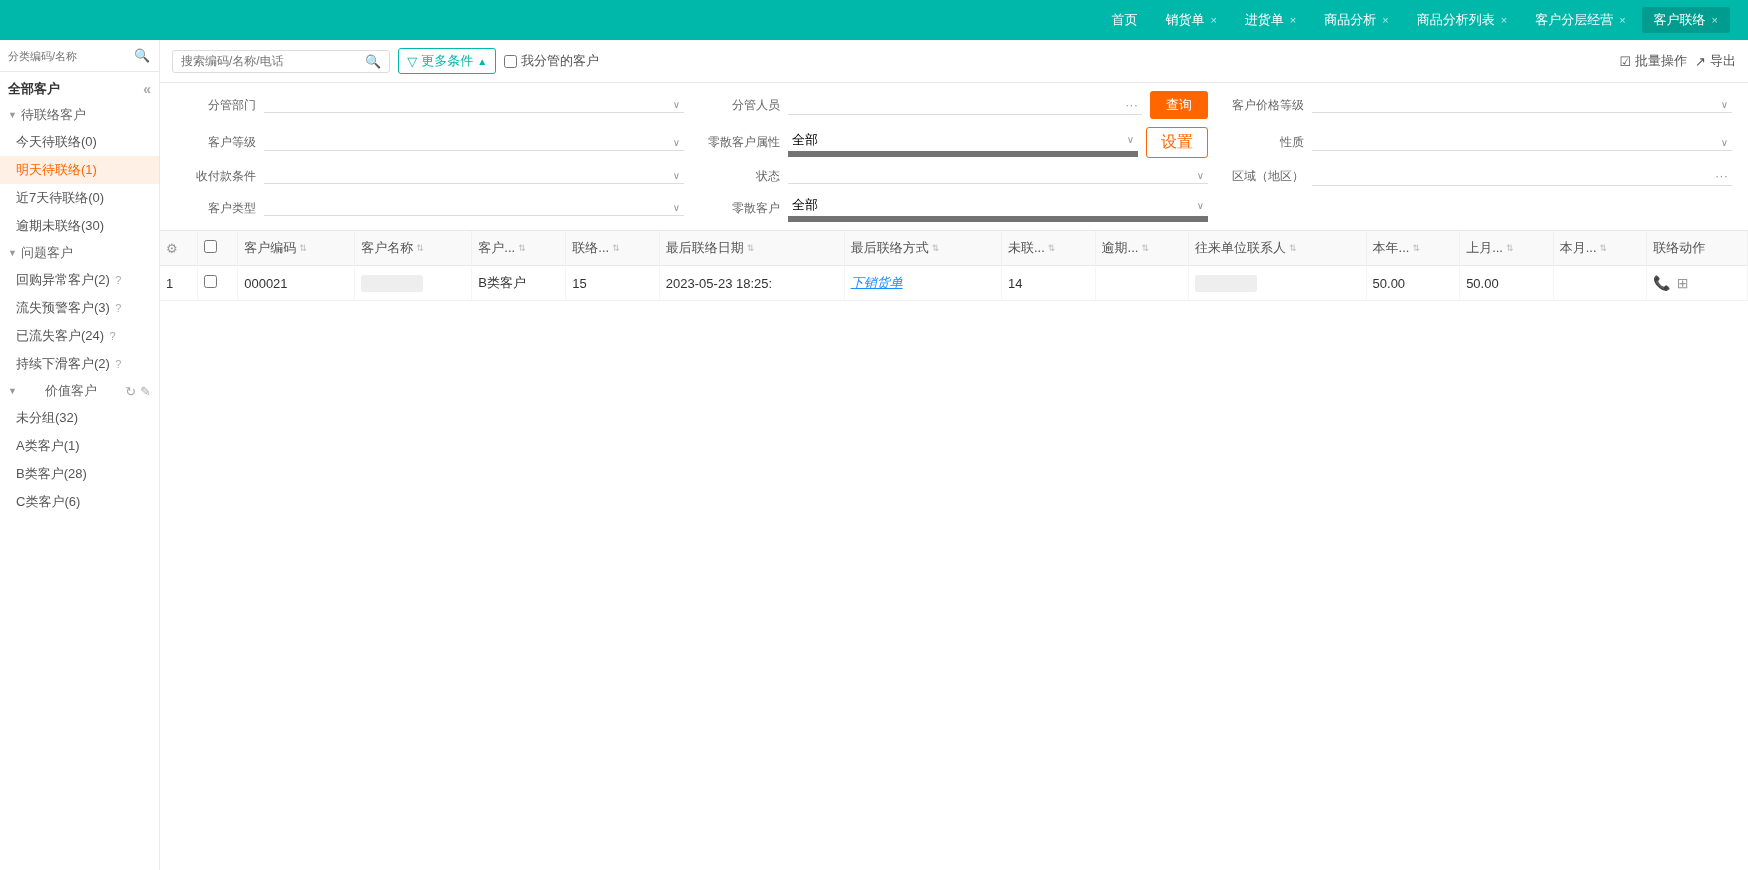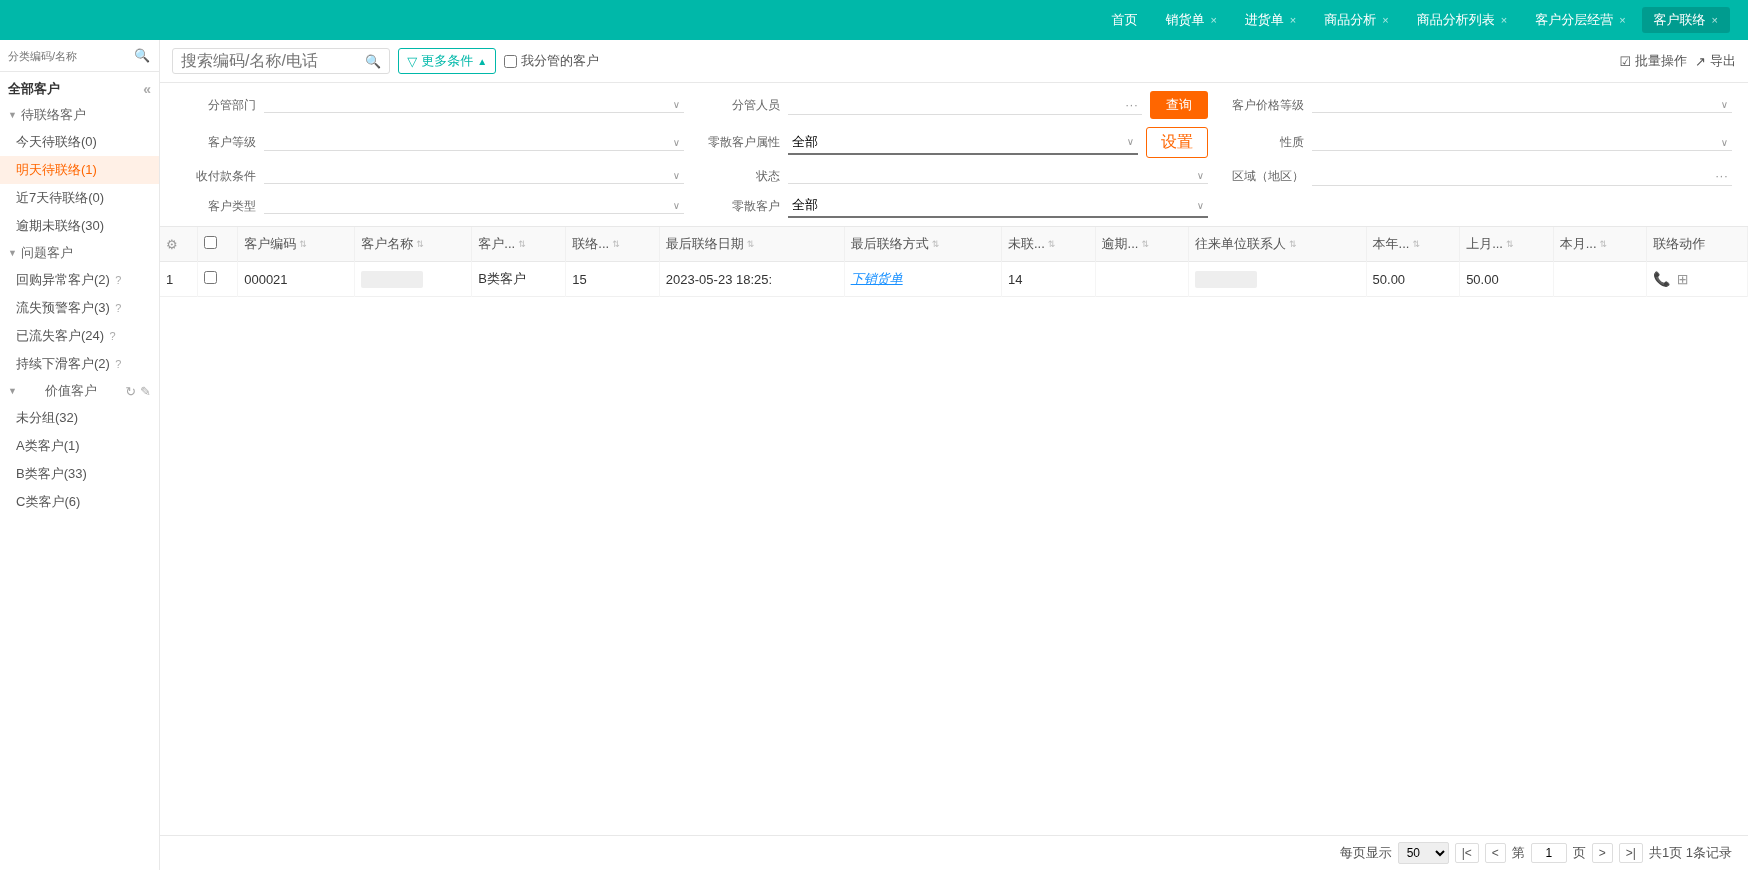--- a/index.html
+++ b/index.html
@@ -111,21 +111,21 @@
       align-items: center;
       border: 1px solid #ddd;
       border-radius: 3px;
       padding: 3px 8px;
       gap: 4px;
       min-width: 200px;
     }
     .search-box input {
       border: none;
       outline: none;
-      font-size: 16px;
+      font-size: 12px;
       color: #737373;
       width: 160px;
     }
     .filter-btn {
       display: flex;
       align-items: center;
       gap: 4px;
       color: #00b8a9;
       cursor: pointer;
       font-size: 12px;
@@ -194,21 +194,21 @@
       border-bottom: 1px solid #ddd;
       padding: 2px 4px;
       cursor: pointer;
       color: #999;
       font-size: 12px;
     }
     .filter-select-with-val {
       flex: 1;
       display: flex;
       align-items: center;
-      border-bottom: 2px solid #737373;
+      border-bottom: 6px solid #737373;
       padding: 2px 4px;
       cursor: pointer;
       font-size: 12px;
       justify-content: space-between;
     }
     .filter-select-ellipsis {
       flex: 1;
       display: flex;
       align-items: center;
       justify-content: flex-end;
@@ -418,21 +418,21 @@
         <span>✎</span>
       </span>
     </div>
     <div class="sidebar-item">
       <span>未分组(32)</span>
     </div>
     <div class="sidebar-item">
       <span>A类客户(1)</span>
     </div>
     <div class="sidebar-item">
-      <span>B类客户(33)</span>
+      <span>B类客户(28)</span>
     </div>
     <div class="sidebar-item">
       <span>C类客户(6)</span>
     </div>
   </div>
 
   <div class="content-area">
 
     <div class="toolbar">
       <div class="search-box">
@@ -640,31 +640,14 @@
               <div class="action-icons">
                 <span class="action-icon" title="联络">📞</span>
                 <span class="action-icon" title="详情">⊞</span>
               </div>
             </td>
           </tr>
         </tbody>
       </table>
     </div>
 
-    <div class="footer">
-      <div class="footer-page-info">
-        <span>每页显示</span>
-        <select class="page-size-select">
-          <option>50</option>
-          <option>100</option>
-        </select>
-        <button class="footer-btn">|&lt;</button>
-        <button class="footer-btn">&lt;</button>
-        <span>第</span>
-        <input class="footer-page-num" type="text" value="1" style="">
-        <span>页</span>
-        <button class="footer-btn">&gt;</button>
-        <button class="footer-btn">&gt;|</button>
-        <span>共1页 1条记录</span>
-      </div>
-    </div>
   </div>
 </div>
 
 </body></html>

